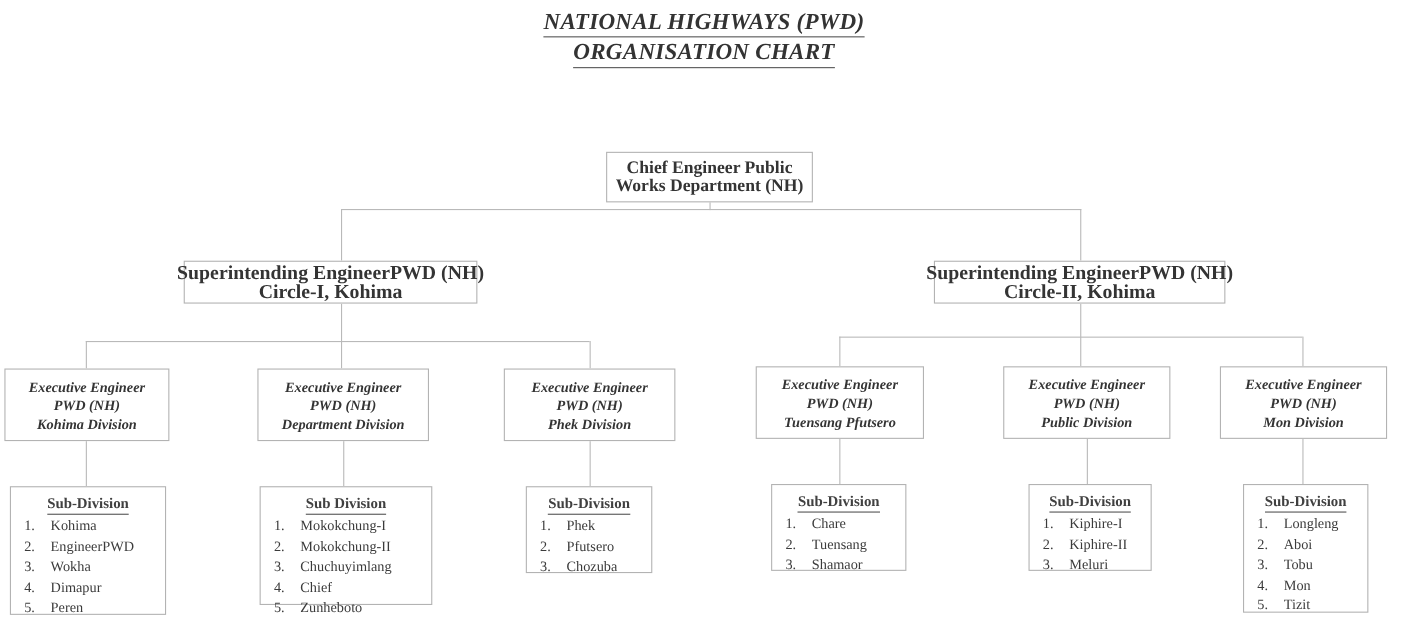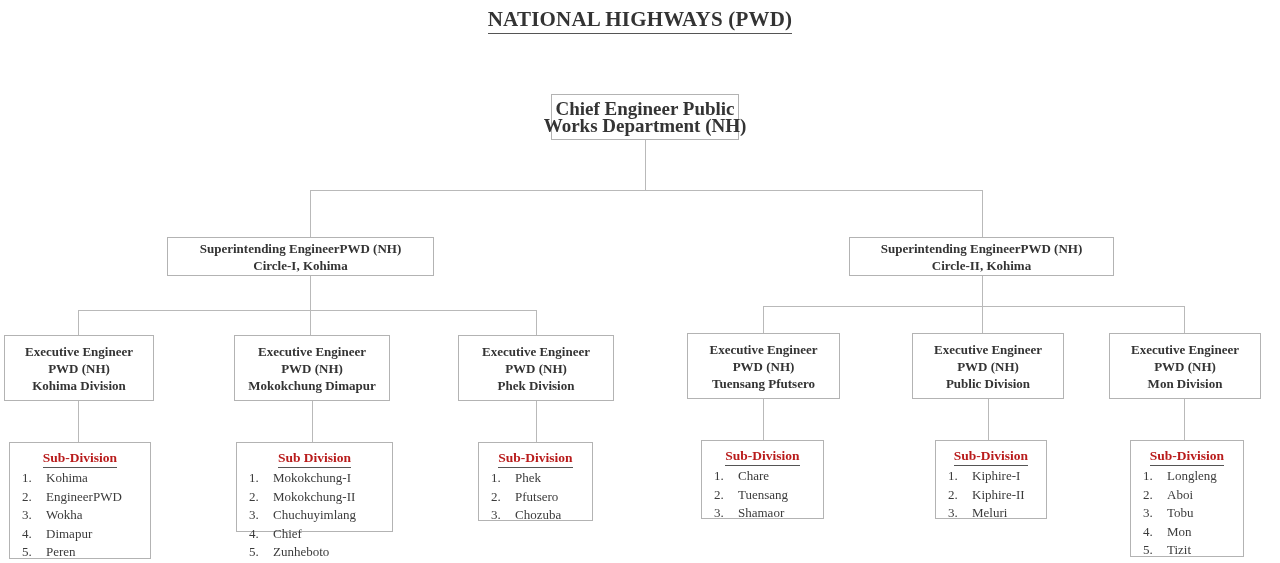--- a/index.html
+++ b/index.html
@@ -32,21 +32,21 @@
     font-size: 21px;
     line-height: 26px;
     letter-spacing: 0.2px;
     color: #333333;
   }
   .chart-title .title-line {
     display: inline-block;
     border-bottom: 1.5px solid #555555;
     padding-bottom: 1px;
   }
-  .title-row { display: block; }
+  .title-row { display: block; font-style: italic; }
 
   
   .node {
     position: absolute;
     box-sizing: border-box;
     border: 1px solid #b3b3b3;
     background: #ffffff;
     text-align: center;
     font-weight: bold;
     color: #343434;
@@ -54,46 +54,48 @@
     flex-direction: column;
     align-items: center;
     justify-content: center;
   }
   .node .line {
     display: block;
     white-space: nowrap;
   }
 
   .node-ce {
-    font-size: 19px;
+    font-size: 16px;
     line-height: 17px;
+    margin-top: 44px;
   }
   .node-se {
-    font-size: 13px;
+    font-size: 18px;
     line-height: 17px;
   }
   .node-ee {
     font-size: 13px;
     line-height: 17px;
+    font-style: italic;
   }
 
   
   .subbox {
     position: absolute;
     box-sizing: border-box;
     border: 1px solid #b3b3b3;
     background: #ffffff;
     padding: 6px 0 8px 0;
   }
   .subbox-title {
     text-align: center;
     font-weight: bold;
     font-size: 13.5px;
     line-height: 18px;
-    color: #b91c1c;
+    color: #404040;
     margin-bottom: 1px;
   }
   .subbox-title span {
     display: inline-block;
     border-bottom: 1.2px solid #555555;
     padding-bottom: 0px;
   }
   .subbox ol {
     margin: 0;
     padding: 0;
@@ -127,20 +129,21 @@
   .conn-v { width: 1px; }
   .conn-h { height: 1px; }
 </style>
 </head>
 <body>
 
 <div id="chart-root">
 
   <div class="chart-title">
     <span class="title-row"><span class="title-line">NATIONAL HIGHWAYS (PWD)</span></span>
+    <span class="title-row"><span class="title-line">ORGANISATION CHART</span></span>
   </div>
 
   <div class="conn conn-v" style="left:645px; top:140px; height:51px;"></div>
 
   <div class="conn conn-h" style="left:310px; top:190px; width:673px;"></div>
 
   <div class="conn conn-v" style="left:310px; top:190px; height:47px;"></div>
   <div class="conn conn-v" style="left:982px; top:190px; height:47px;"></div>
 
   <div class="conn conn-v" style="left:310px; top:276px; height:59px;"></div>
@@ -177,21 +180,21 @@
 
   <div class="node node-ee" style="left:4px; top:335px; width:150px; height:66px;">
     <span class="line">Executive Engineer</span>
     <span class="line">PWD (NH)</span>
     <span class="line">Kohima Division</span>
   </div>
 
   <div class="node node-ee" style="left:234px; top:335px; width:156px; height:66px;">
     <span class="line">Executive Engineer</span>
     <span class="line">PWD (NH)</span>
-    <span class="line">Mokokchung Dimapur</span>
+    <span class="line">Department Division</span>
   </div>
 
   <div class="node node-ee" style="left:458px; top:335px; width:156px; height:66px;">
     <span class="line">Executive Engineer</span>
     <span class="line">PWD (NH)</span>
     <span class="line">Phek Division</span>
   </div>
 
   <div class="node node-ee" style="left:687px; top:333px; width:153px; height:66px;">
     <span class="line">Executive Engineer</span>
@@ -232,21 +235,21 @@
           <span class="num">4.</span>
           <span class="nm">Dimapur</span>
         </li>
       <li>
           <span class="num">5.</span>
           <span class="nm">Peren</span>
         </li>
     </ol>
   </div>
 
-  <div class="subbox" style="left:236px; top:442px; width:157px; height:90px;">
+  <div class="subbox" style="left:236px; top:442px; width:157px; height:108px;">
     <div class="subbox-title">
       <span>Sub Division</span>
     </div>
     <ol>
       <li>
           <span class="num">1.</span>
           <span class="nm">Mokokchung-I</span>
         </li>
       <li>
           <span class="num">2.</span>

